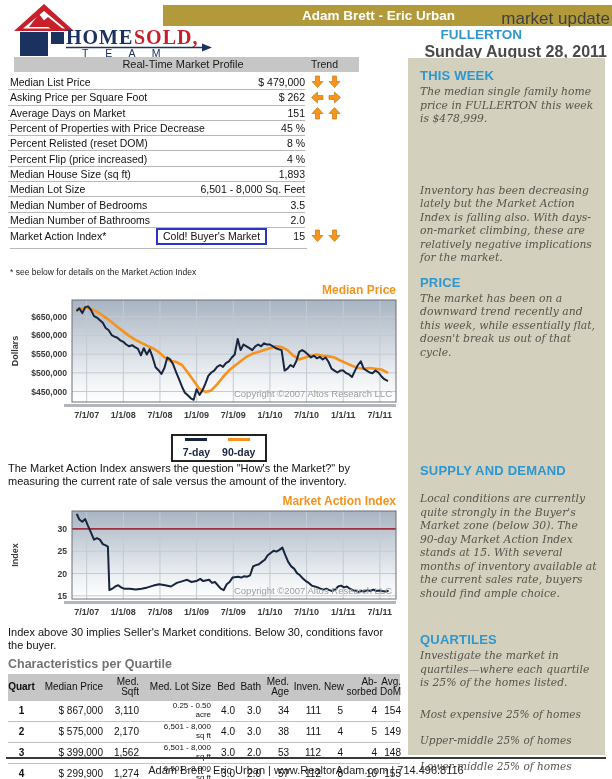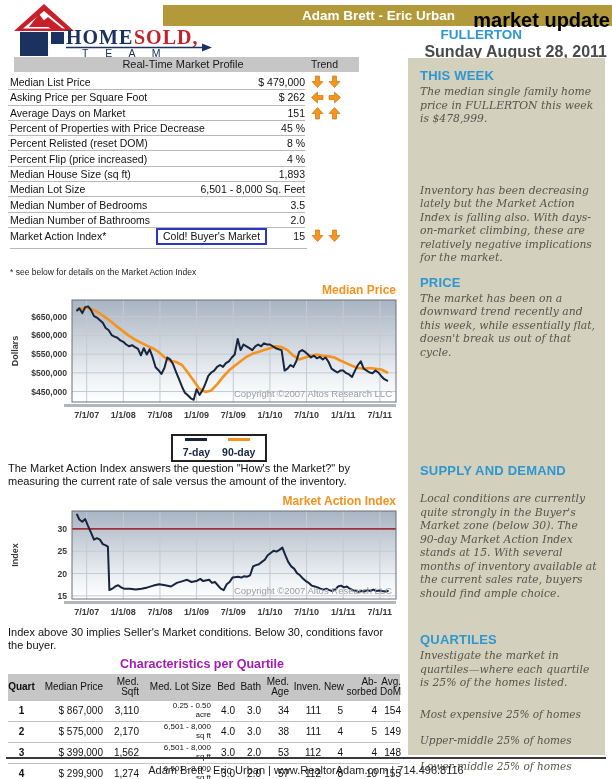--- a/index.html
+++ b/index.html
@@ -2,21 +2,21 @@
 <html><head>
 <meta charset="utf-8">
 <style>
   * { margin:0; padding:0; box-sizing:border-box; }
   body { width:612px; height:779px; background:#fff; font-family:"Liberation Sans", sans-serif; position:relative; overflow:hidden; }
   .page { position:absolute; inset:0; }
 
   
   .banner { position:absolute; left:163px; top:5px; right:0; height:21px; background:#b29a3a; }
   .banner-title { position:absolute; right:157px; top:3px; font-size:13.5px; font-weight:bold; color:#fff; white-space:nowrap; }
-  .banner-subtitle { position:absolute; right:2px; top:4px; font-size:20px; font-weight:bold; color:#000000; white-space:nowrap; }
+  .banner-subtitle { position:absolute; right:2px; top:4px; font-size:17px; font-weight:normal; color:#404040; white-space:nowrap; }
   .city { position:absolute; right:90px; top:27px; font-size:13.5px; font-weight:bold; color:#2e97d0; }
   .date { position:absolute; right:5px; top:43px; font-size:16px; font-weight:bold; color:#4a4a4a; }
   .logo { position:absolute; left:8px; top:2px; }
 
   
   .main { position:absolute; left:8px; top:57px; width:392px; }
 
   .mp-table { width:347px; }
   .mp-head { position:relative; height:15px; margin-bottom:2px; }
   .mp-head-bar { position:absolute; left:6px; width:338px; height:15px; background:#c6c6c6; text-align:center; font-size:11px; color:#1a1a1a; line-height:15px; }
@@ -32,21 +32,21 @@
 
   .chart-block { width:392px; }
   .chart-title { font-size:12px; font-weight:bold; color:#f6921e; text-align:right; padding-right:4px; margin-top:6px; height:14px; }
   .legend { display:flex; align-items:center; gap:12px; border:2px solid #222; background:#fff; width:fit-content; padding:2px 10px; margin:3px auto 0 auto; position:relative; left:15px; }
   .legend-item { display:flex; align-items:center; gap:5px; font-size:10.5px; font-weight:bold; color:#17253f;flex-direction:column; }
   .legend-swatch { display:inline-block; width:22px; height:3px; }
 
   .para { font-size:11px; color:#111; line-height:13px; margin-top:0; width:388px; }
 
   
-  .q-title { font-size:12.5px; font-weight:bold; color:#a21caf; text-align:center; padding-right:4px; margin-top:5px; }
+  .q-title { font-size:12.5px; font-weight:bold; color:#737373; text-align:left; padding-right:4px; margin-top:5px; }
   .q-table { margin-top:3px; width:392px; }
   .q-row { display:grid; grid-template-columns:30px 68px 36px 72px 24px 26px 28px 32px 22px 34px 24px; align-items:center; border-top:1px solid #c2c2c2; min-height:21px; }
   .q-row.q-header { background:#c6c6c6; border-top:none; min-height:26px; font-size:9px; color:#111; }
   .q-cell { text-align:right; font-size:10px; color:#111; padding-right:3px; white-space:pre-line; line-height:10px; }
   .q-cell.c0 { text-align:center; font-weight:bold; }
   .q-cell.lot { font-size:8px; line-height:8.5px; }
   .q-header .q-cell { font-weight:normal; line-height:9.5px; }
   .q-header .q-cell.c0 { font-weight:bold; }
 
   

